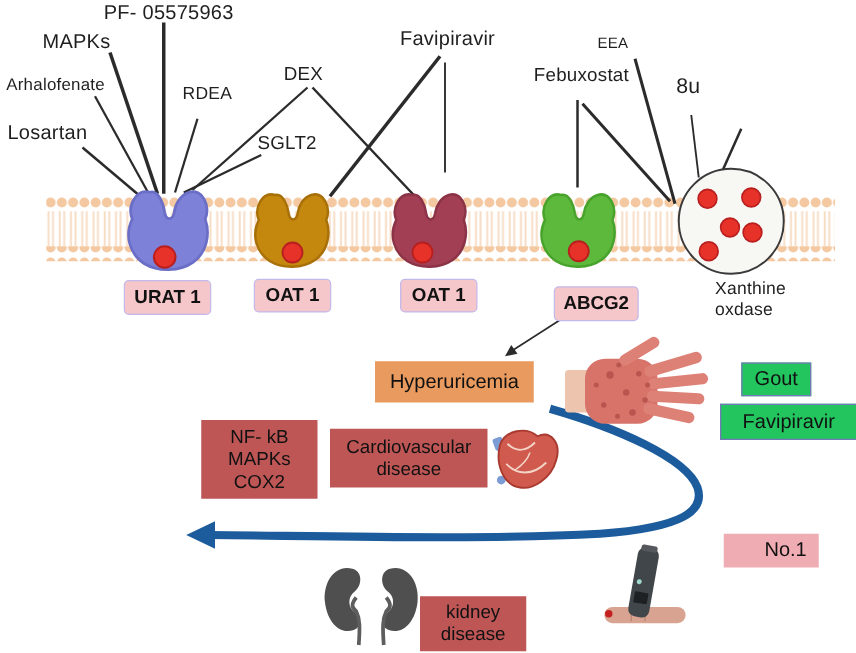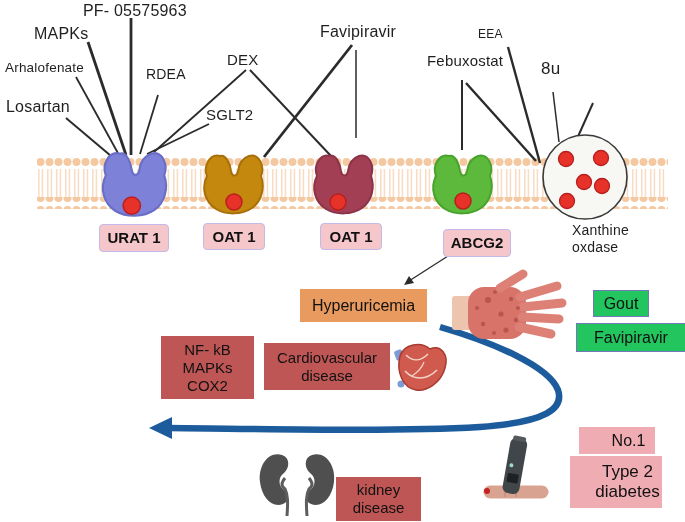--- a/index.html
+++ b/index.html
@@ -180,16 +180,14 @@
   <div class="chip box-purple" style="left:593px;top:290px;width:56px;height:27px;">Gout</div>
   <div class="chip box-purple" style="left:576px;top:323px;width:110px;height:29px;">Favipiravir</div>
   <div class="chip box-red" style="left:161px;top:336px;width:93px;height:63px;">NF- kB
 MAPKs
 COX2</div>
   <div class="chip box-red" style="left:264px;top:343px;width:126px;height:47px;">Cardiovascular
 disease</div>
   <div class="chip box-red" style="left:336px;top:477px;width:85px;height:44px;">kidney
 disease</div>
   <div class="chip box-lightpink" style="left:579px;top:427px;width:76px;height:27px;">No.1</div>
-  <div class="chip box-lightpink" style="left:570px;top:456px;width:92px;height:52px;font-size:17px;">Type 2
-diabetes</div>
 
 </div>
 
 </body></html>

